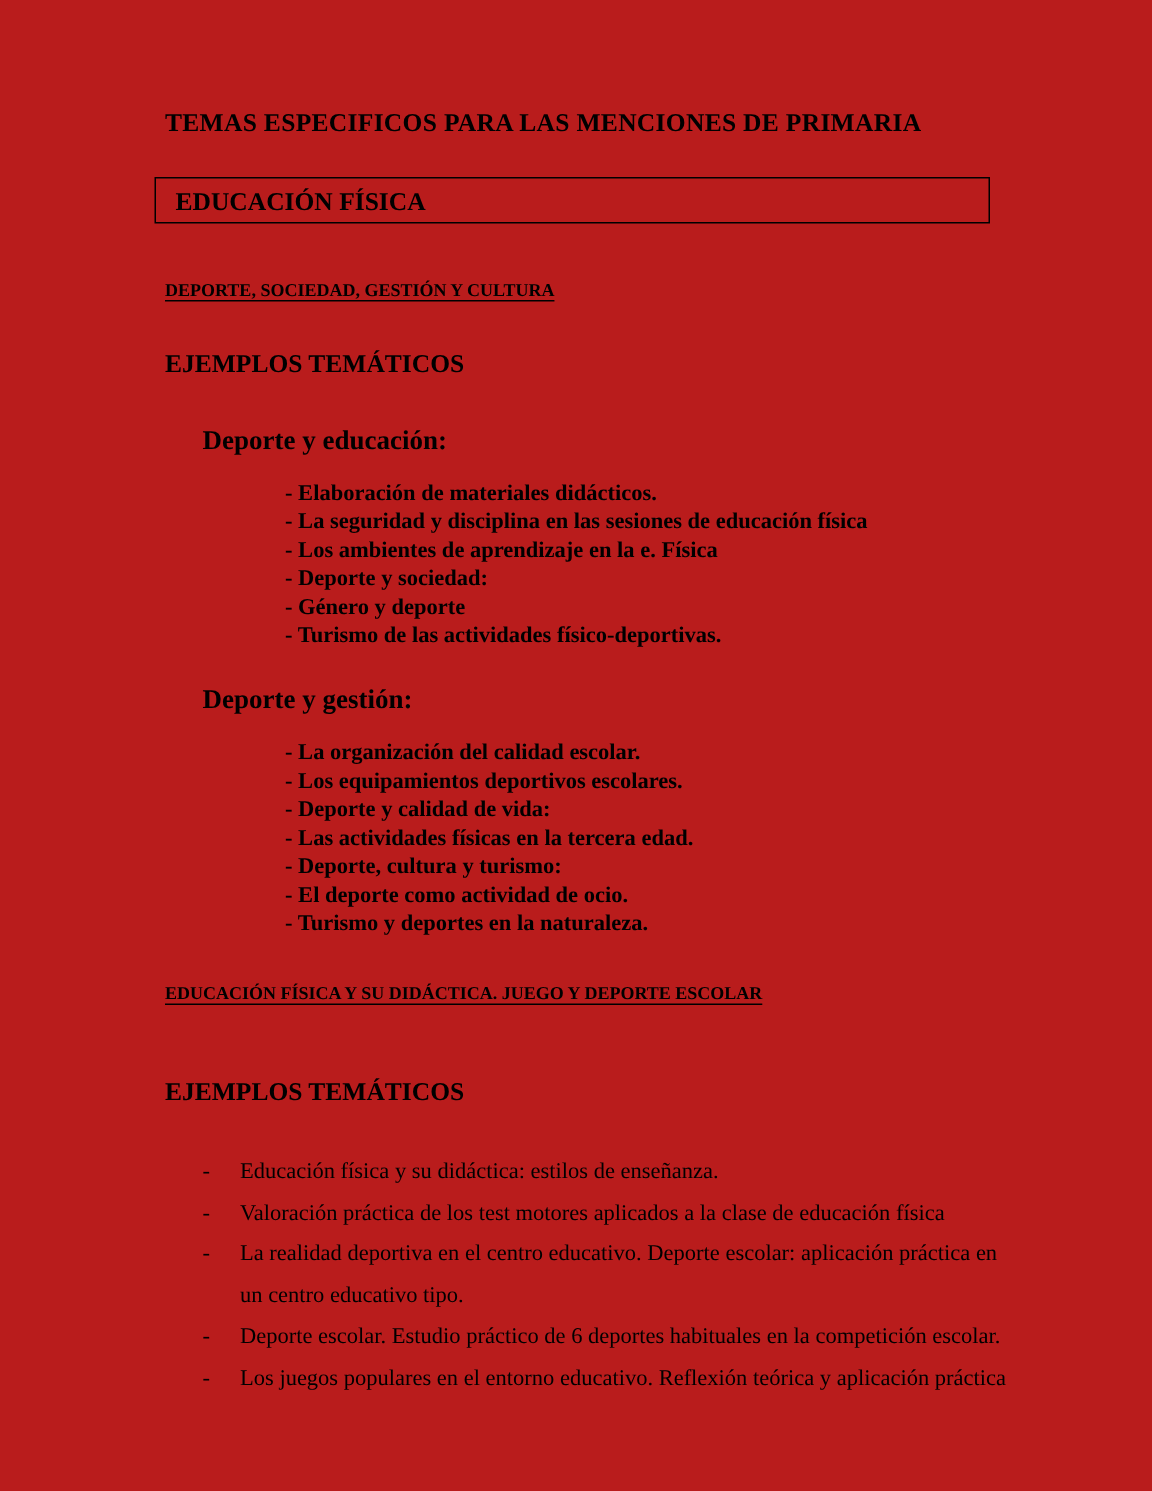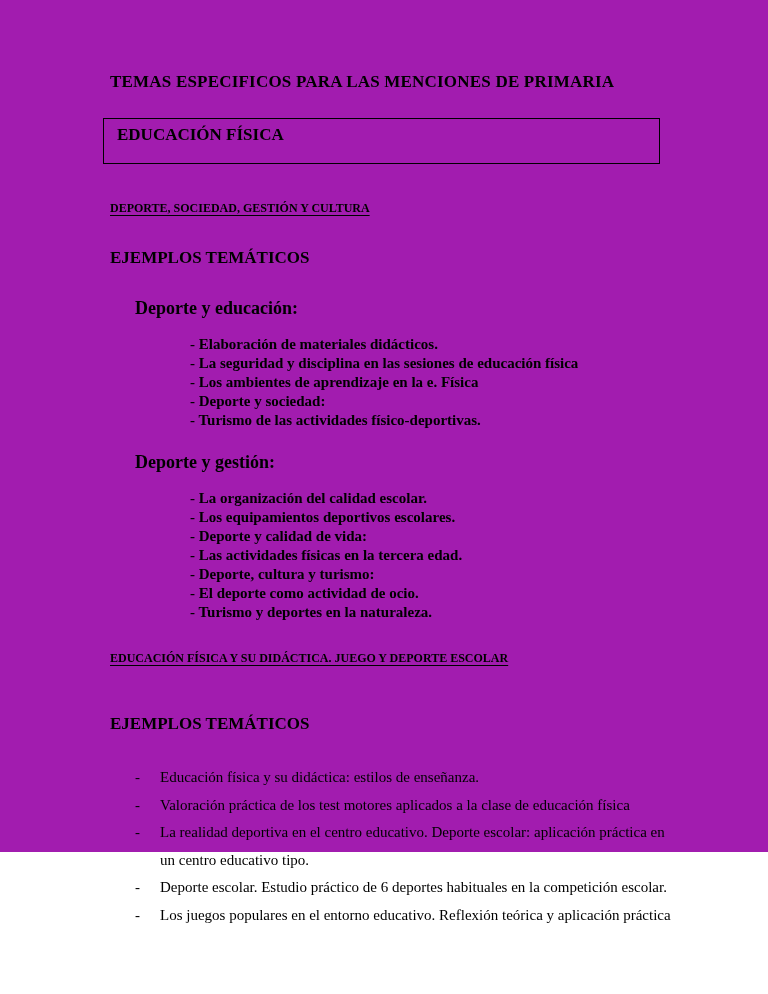--- a/index.html
+++ b/index.html
@@ -7,36 +7,36 @@
   body {
     width: 768px;
     height: 994px;
     font-family: "Liberation Serif", "DejaVu Serif", serif;
     color: #000000;
     position: relative;
     overflow: hidden;
   }
   .page {
     width: 768px;
-    height: 852px;
-    background: #a21caf;
+    height: 994px;
+    background: #b91c1c;
     padding: 72px 100px 40px 110px;
   }
   .doc-title {
     font-size: 17px;
     font-weight: bold;
     letter-spacing: 0.2px;
     margin-bottom: 26px;
     white-space: nowrap;
   }
   .boxed-heading {
     border: 1px solid #000000;
     width: 557px;
     margin-left: -7px;
-    padding: 6px 8px 18px 13px;
+    padding: 6px 8px 3px 13px;
     font-size: 17px;
     font-weight: bold;
     margin-bottom: 30px;
   }
   .section-heading {
     font-size: 12px;
     font-weight: bold;
     text-decoration: underline;
     text-underline-offset: 3px;
     margin-bottom: 26px;
@@ -96,20 +96,21 @@
 
   <div class="sub-heading">EJEMPLOS TEMÁTICOS</div>
 
   <div class="group-label">Deporte y educación:</div>
 
   <ul class="plain-list">
     <li>- Elaboración de materiales didácticos.</li>
     <li>- La seguridad y disciplina en las sesiones de educación física</li>
     <li>- Los ambientes de aprendizaje en la e. Física</li>
     <li>- Deporte y sociedad:</li>
+    <li>- Género y deporte</li>
     <li>- Turismo de las actividades físico-deportivas.</li>
   </ul>
 
   <div class="group-label">Deporte y gestión:</div>
 
   <ul class="plain-list">
     <li>- La organización del calidad escolar.</li>
     <li>- Los equipamientos deportivos escolares.</li>
     <li>- Deporte y calidad de vida:</li>
     <li>- Las actividades físicas en la tercera edad.</li>

